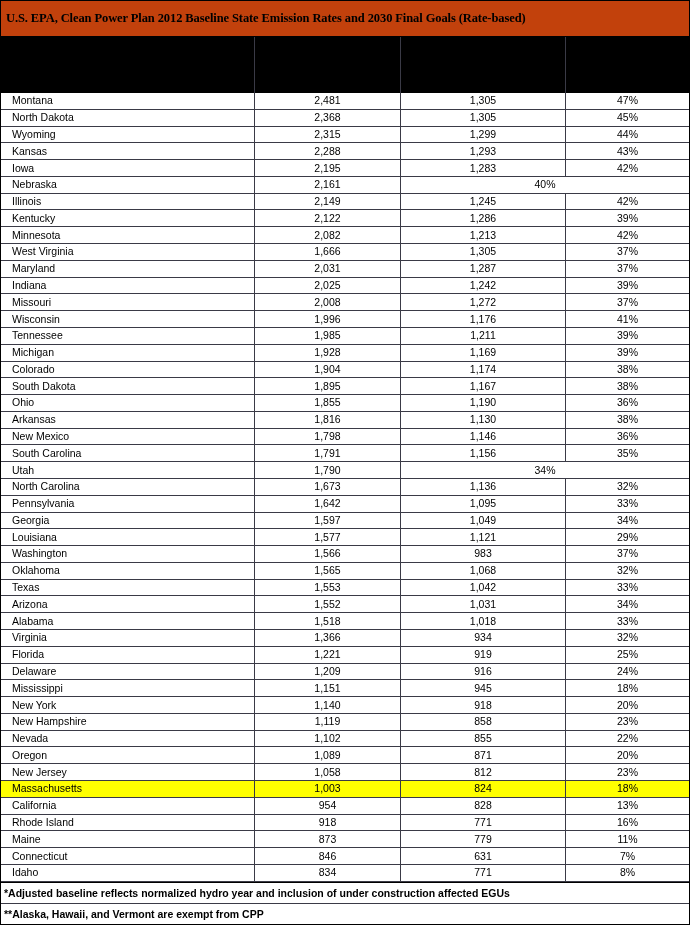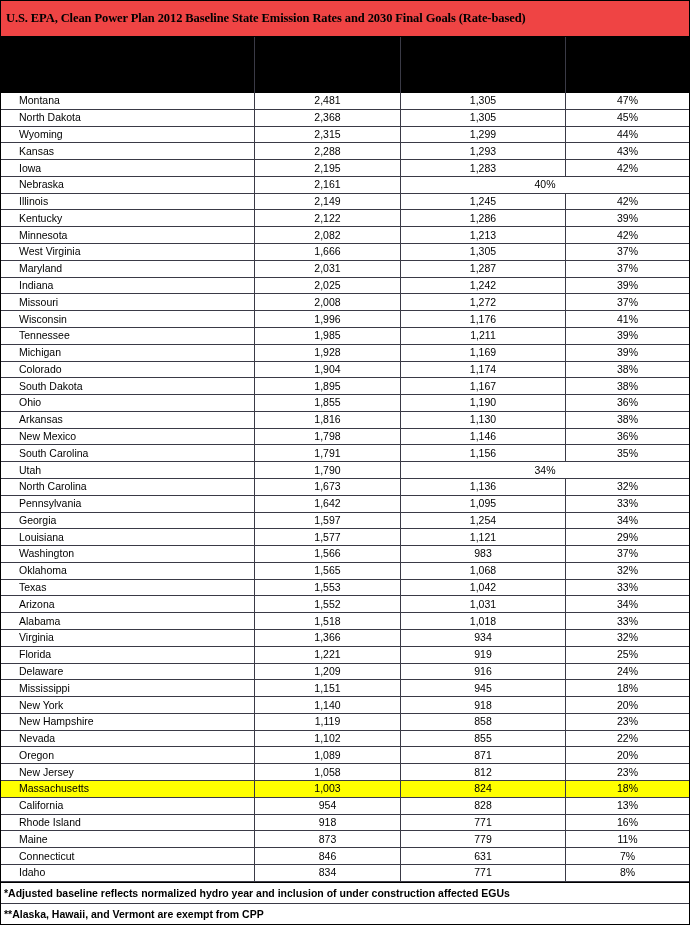--- a/index.html
+++ b/index.html
@@ -27,21 +27,21 @@
 
   
   .title-bar {
     height: 36px;
     min-height: 36px;
     box-sizing: border-box;
     border-bottom: 1px solid #000000;
     display: flex;
     align-items: center;
     padding-left: 5px;
-    background: #ef4444;
+    background: #c2410c;
   }
   .title-text {
     font-family: "Liberation Serif", serif;
     font-weight: bold;
     font-size: 12.5px;
     letter-spacing: -0.1px;
     color: #000000;
     white-space: nowrap;
   }
 
@@ -92,21 +92,21 @@
     line-height: 15px;
     display: flex;
     align-items: center;
     overflow: hidden;
     white-space: nowrap;
   }
 
   .c-state {
     width: 254px;
     min-width: 254px;
-    padding-left: 18px;
+    padding-left: 11px;
     justify-content: flex-start;
     border-right: 1px solid #3a3a46;
   }
   .c-baseline {
     width: 146px;
     min-width: 146px;
     justify-content: center;
     border-right: 1px solid #3a3a46;
   }
   .c-goal {
@@ -298,21 +298,21 @@
       </div>
       <div class="row">
         <div class="cell c-state">Pennsylvania</div>
         <div class="cell c-baseline">1,642</div>
         <div class="cell c-goal">1,095</div>
         <div class="cell c-pct">33%</div>
       </div>
       <div class="row">
         <div class="cell c-state">Georgia</div>
         <div class="cell c-baseline">1,597</div>
-        <div class="cell c-goal">1,254</div>
+        <div class="cell c-goal">1,049</div>
         <div class="cell c-pct">34%</div>
       </div>
       <div class="row">
         <div class="cell c-state">Louisiana</div>
         <div class="cell c-baseline">1,577</div>
         <div class="cell c-goal">1,121</div>
         <div class="cell c-pct">29%</div>
       </div>
       <div class="row">
         <div class="cell c-state">Washington</div>

